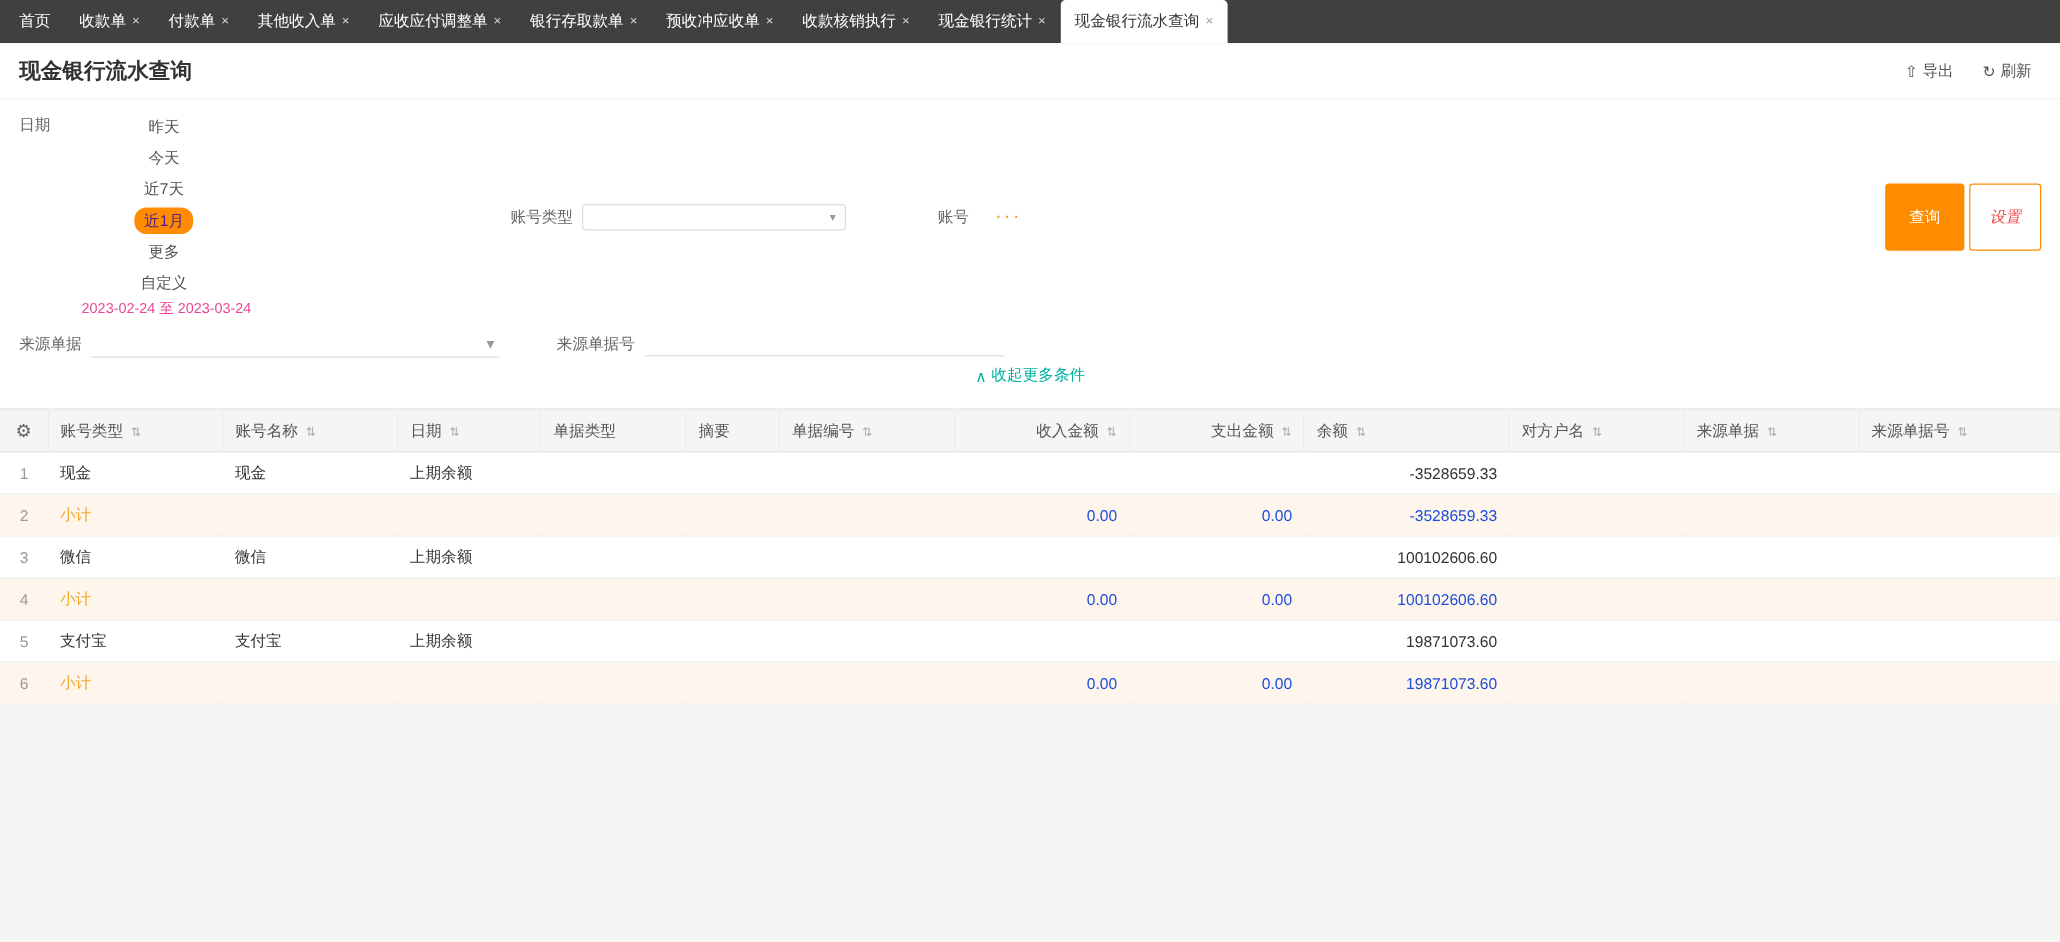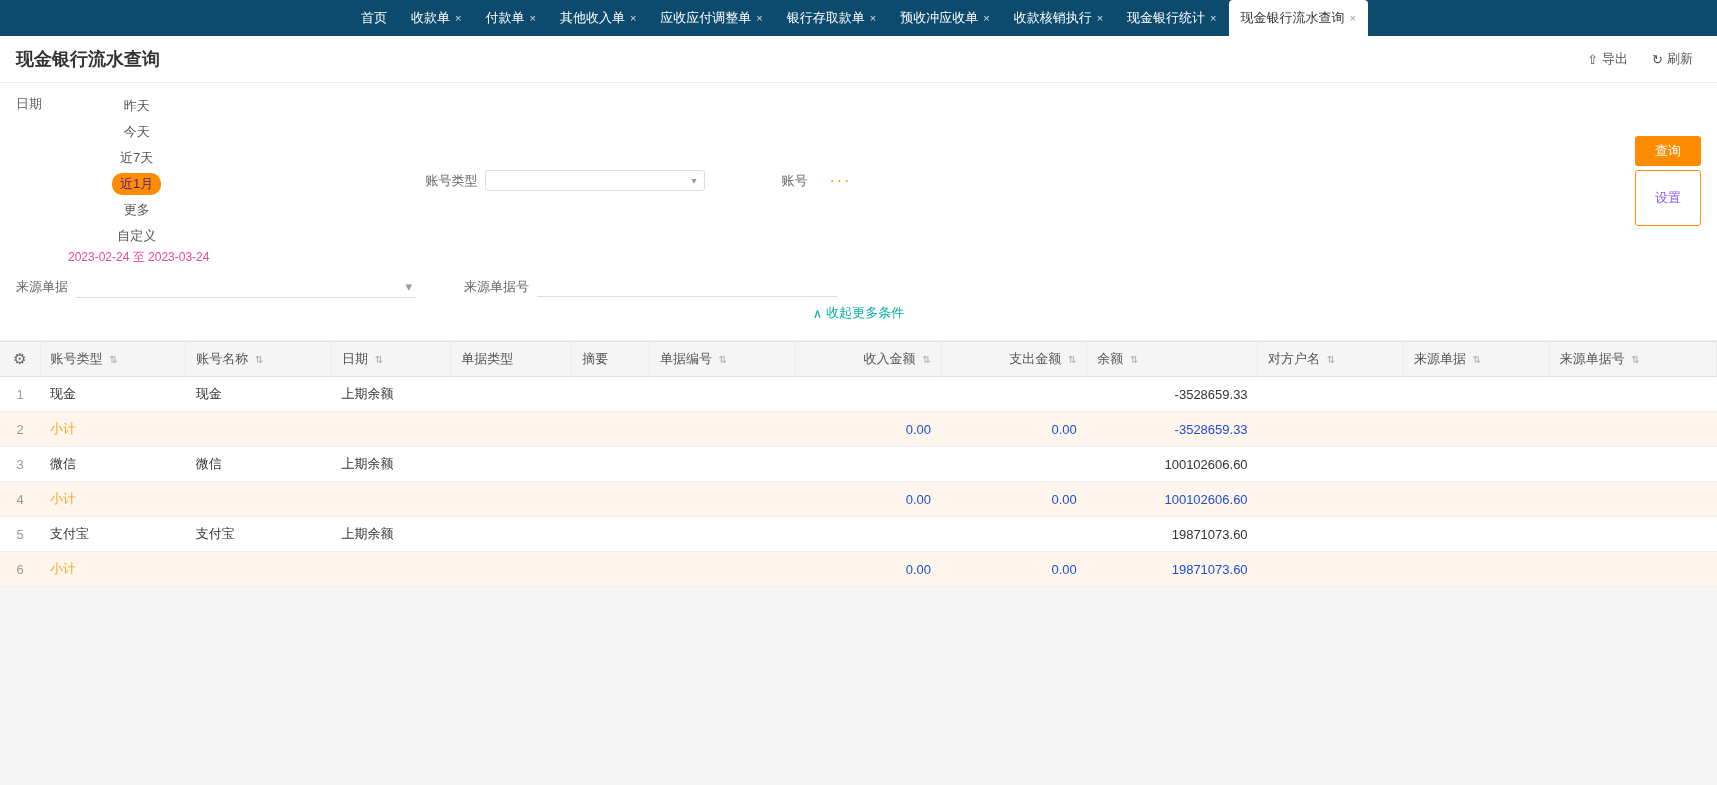--- a/index.html
+++ b/index.html
@@ -1,26 +1,25 @@
 <!DOCTYPE html>
 <html><head>
   <meta charset="utf-8">
   <style>
     * { box-sizing: border-box; margin: 0; padding: 0; }
     body { font-family: "Microsoft YaHei", "PingFang SC", sans-serif; font-size: 13px; background: #f5f5f5; color: #333; }
 
     
     .top-nav {
-      background: #0c4a6e;
+      background: #404040;
       display: flex;
       align-items: center;
       height: 36px;
       padding: 12px 4px;
       overflow: hidden;
-      justify-content: center;
     }
     .nav-item {
       color: #fff;
       padding: 0 12px;
       height: 36px;
       display: flex;
       align-items: center;
       cursor: pointer;
       white-space: nowrap;
       font-size: 13px;
@@ -97,22 +96,22 @@
       border: none; outline: none; font-size: 13px; width: 100%;
       color: #333; background: transparent;
     }
     .more-dots { color: #ff8c00; cursor: pointer; font-size: 16px; letter-spacing: 2px; }
 
     .query-btn {
       background: #ff8c00; color: #fff; border: none;
       padding: 6px 20px; border-radius: 3px; cursor: pointer; font-size: 13px;
     }
     .settings-btn {
-      background: #fff; color: #8b5cf6; border: 1px solid #ff8c00;
-      padding: 18px 16px; border-radius: 3px; cursor: pointer; font-size: 13px;
+      background: #fff; color: #ef4444; border: 1px solid #ff8c00;
+      padding: 18px 16px; border-radius: 3px; cursor: pointer; font-size: 13px; font-style: italic;
     }
 
     .filter-row2 { display: flex; align-items: center; gap: 24px; }
     .source-select-wrap {
       display: flex; align-items: center; gap: 8px;
     }
     .source-select {
       border: none; border-bottom: 1px solid #ddd;
       min-width: 300px; padding: 3px 4px;
       display: flex; align-items: center; justify-content: space-between;
@@ -245,21 +244,21 @@
         <span></span>
         <span class="arrow">▾</span>
       </div>
     </div>
 
     <div style="display:flex; align-items:flex-start; gap:8px; margin-left:60px;">
       <span class="filter-label">账号</span>
       <span class="more-dots">···</span>
     </div>
 
-    <div style="display:flex; flex-direction:column; gap:4px; margin-left:auto;">
+    <div style="display:flex; flex-direction:row; gap:4px; margin-left:auto;">
       <button class="query-btn">查询</button>
       <button class="settings-btn">设置</button>
     </div>
   </div>
 
   <div class="filter-row2">
     <div class="source-select-wrap">
       <span class="filter-label">来源单据</span>
       <div class="source-select" style="min-width:340px;">
         <span></span>

